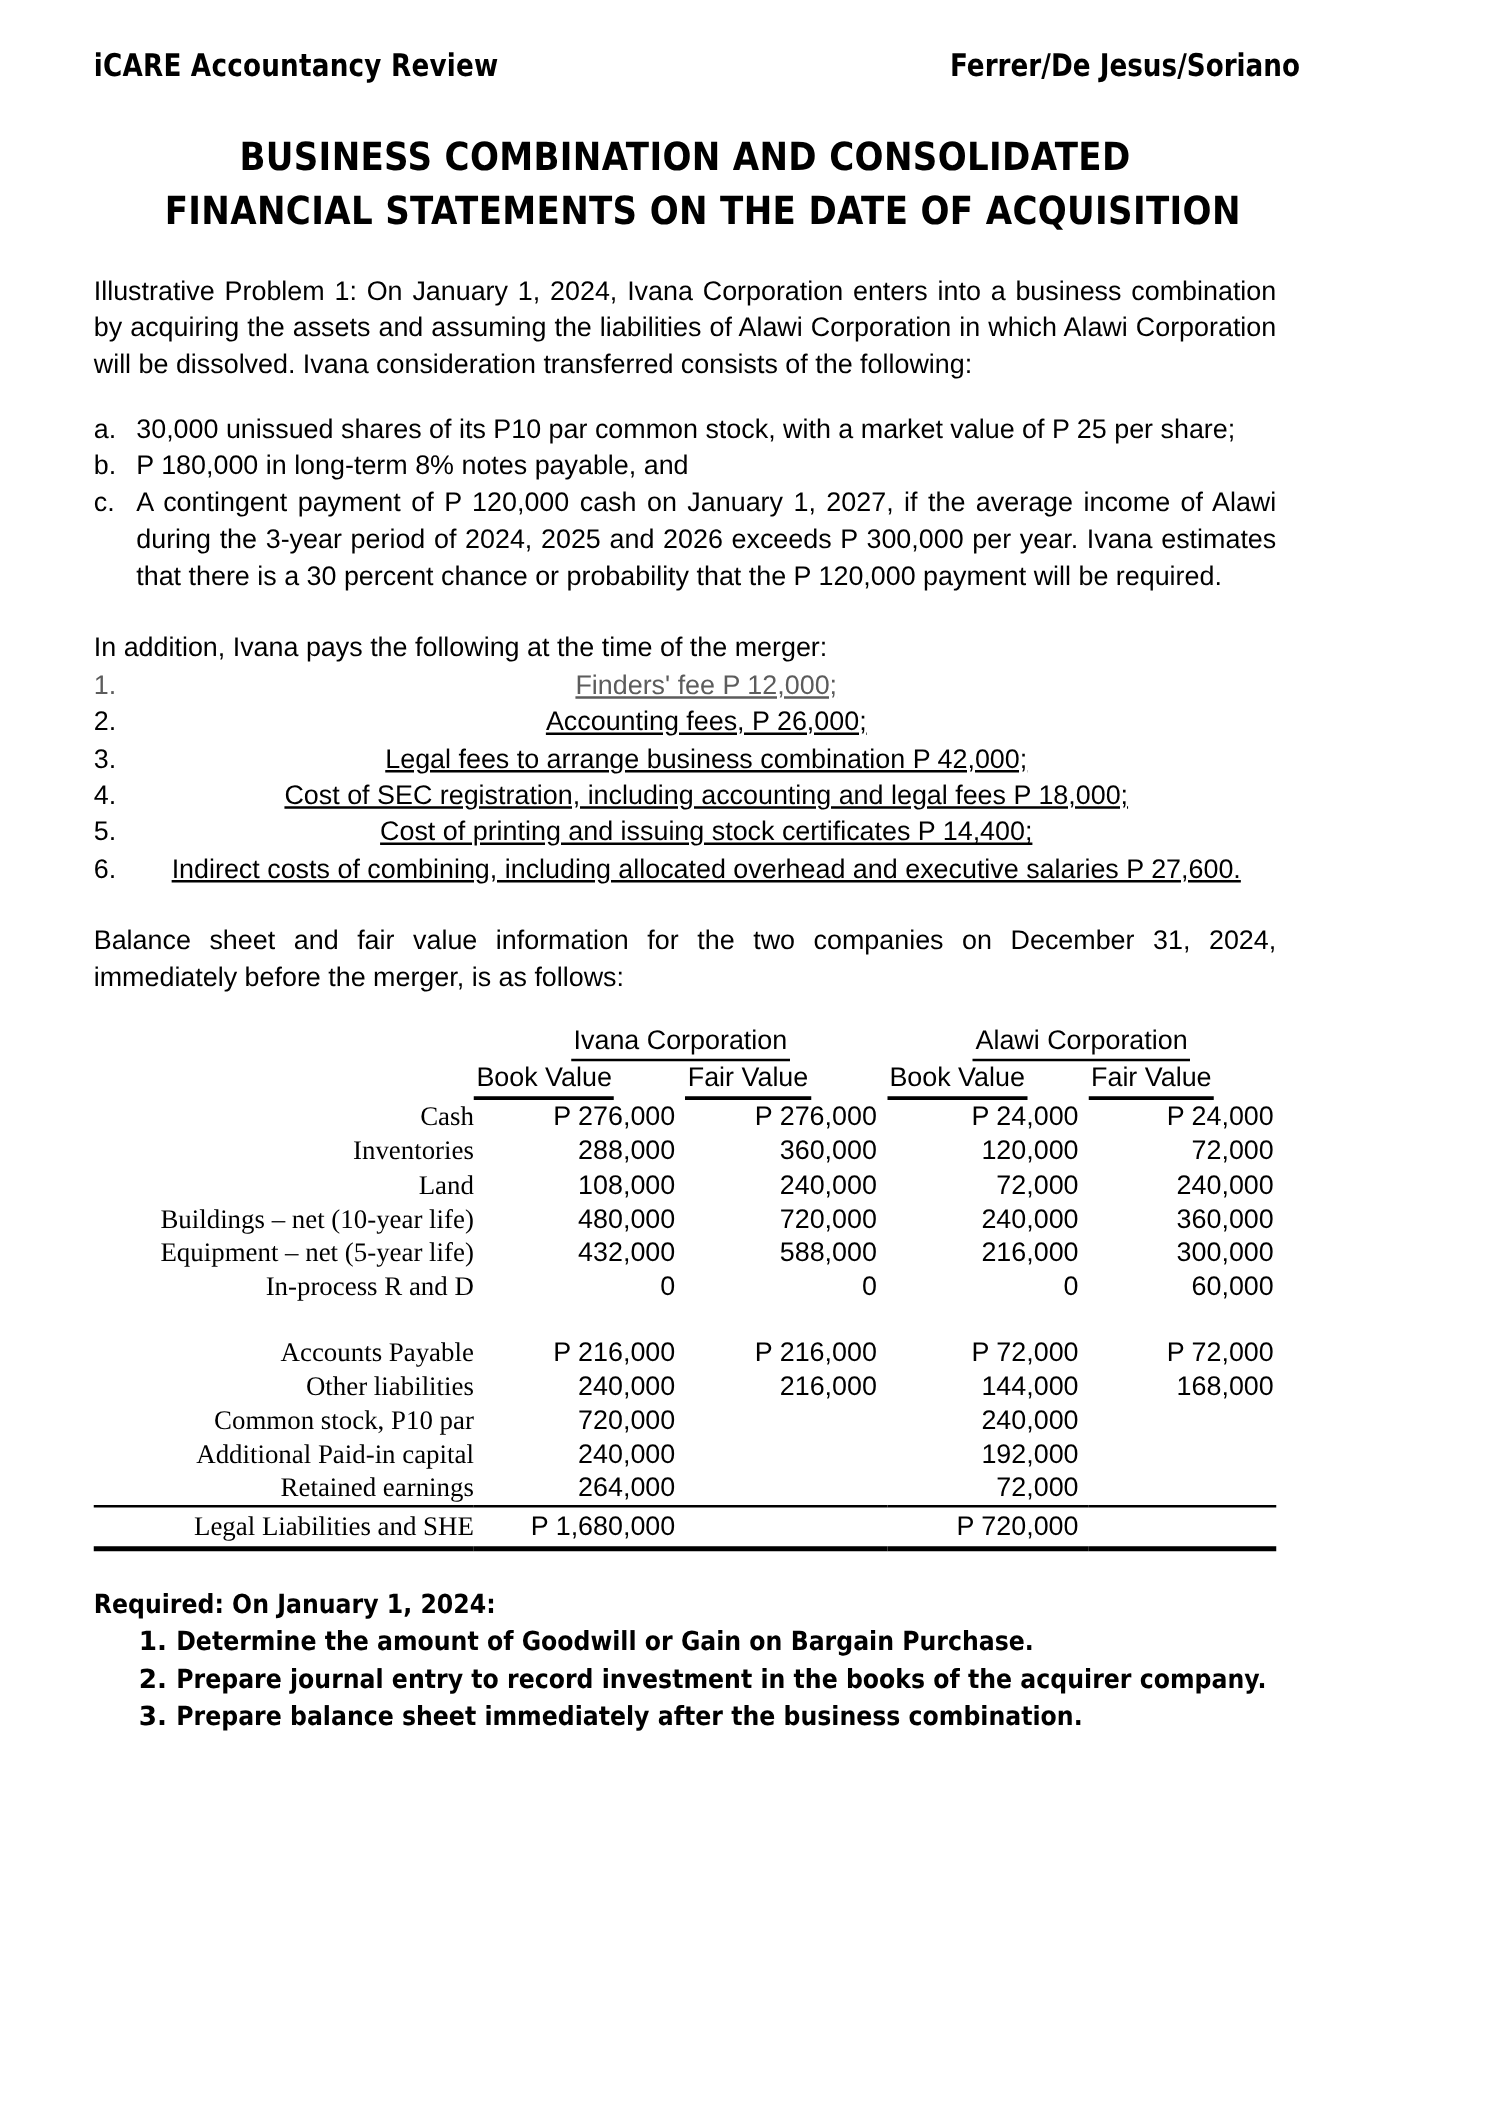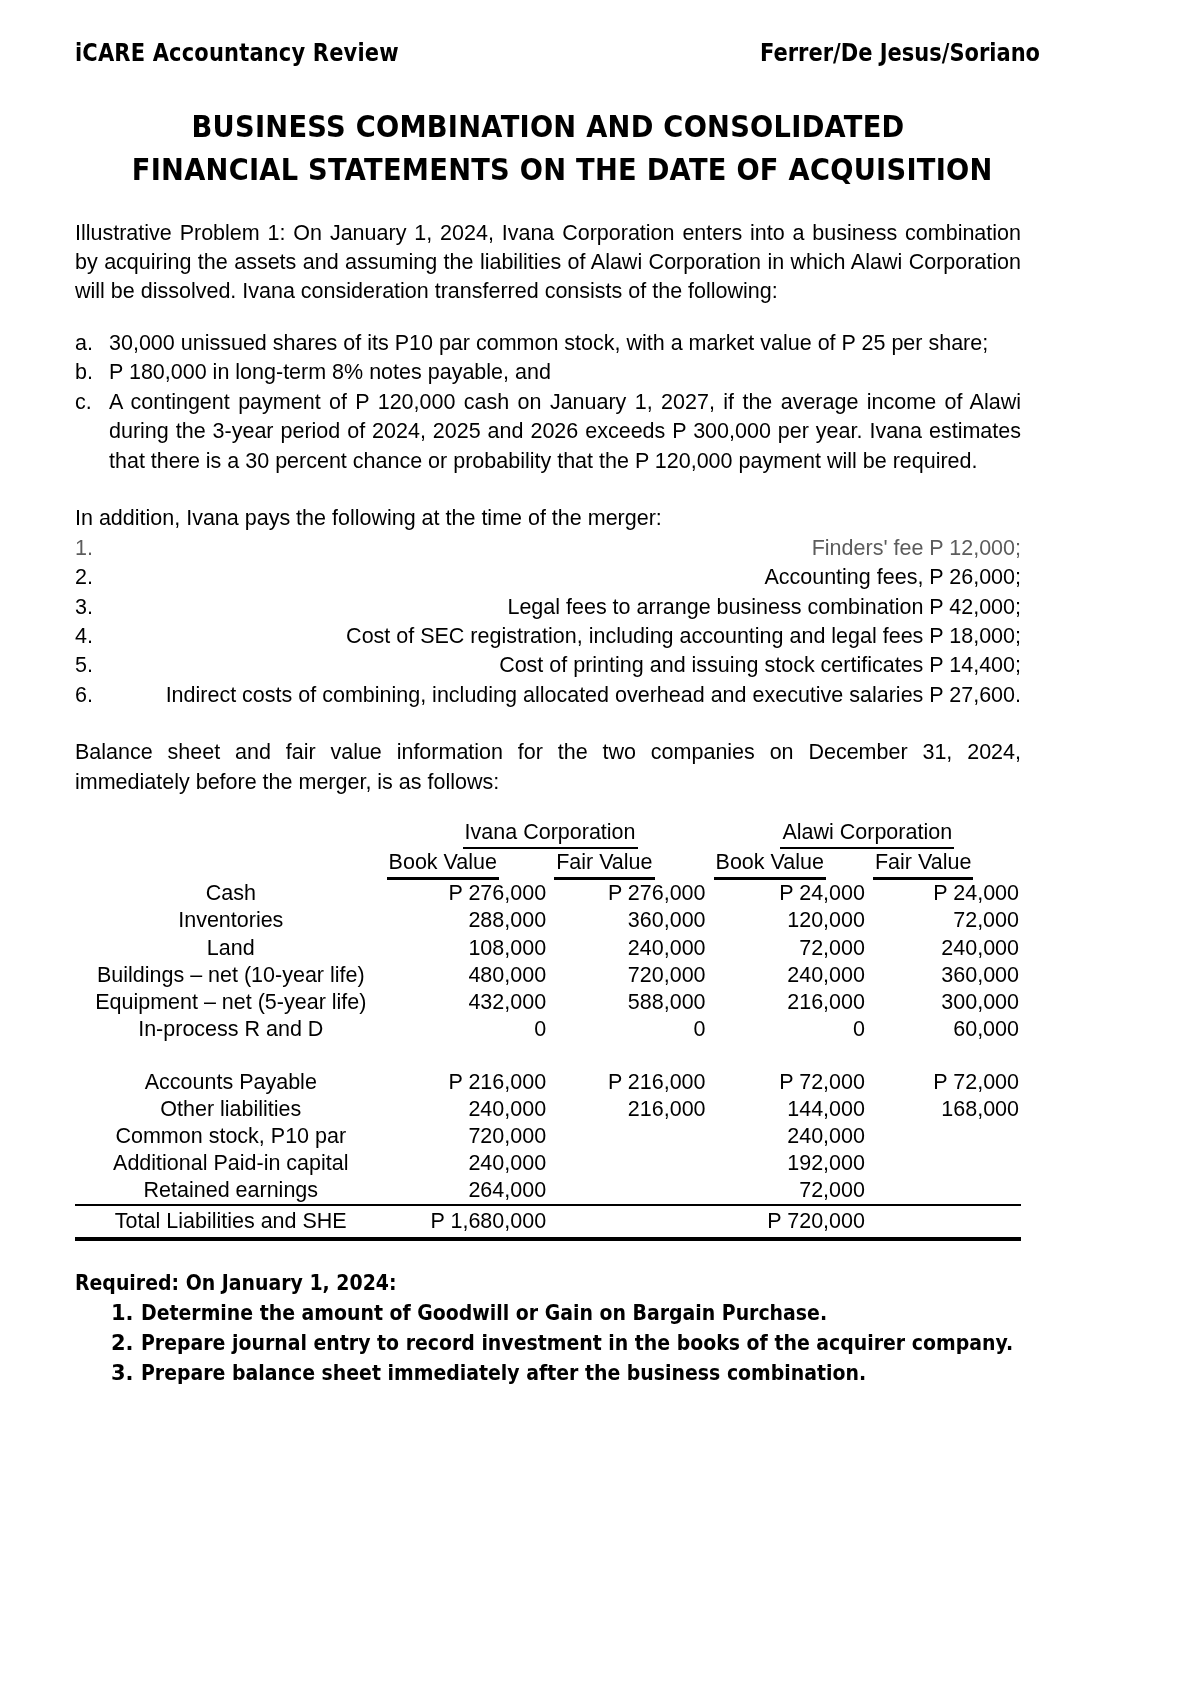--- a/index.html
+++ b/index.html
@@ -96,41 +96,42 @@
     flex: 0 0 auto;
     width: 34px;
     text-align: left;
   }
   ol.alpha > li .itxt,
   ol.num > li .itxt {
     flex: 1 1 auto;
     text-align: justify;
     text-justify: inter-word;
   }
-  ol.num > li .itxt { text-align: right; }
+  ol.num > li .itxt { text-align: center; text-decoration: underline; }
   .faint { color: #5c5c5c; }
 
   
   table.bs {
     width: 100%;
     border-collapse: collapse;
     font-family: "Liberation Sans", sans-serif;
     font-size: 21.5px;
     line-height: 1.26;
   }
   table.bs td, table.bs th {
     padding: 0;
     vertical-align: bottom;
     font-weight: normal;
     border: 0;
   }
   table.bs td.lbl {
-    text-align: center;
+    text-align: right;
     width: 345px;
     white-space: nowrap;
+    font-family: Liberation Serif, serif;
   }
   table.bs td.num {
     text-align: right;
     width: 196px;
     white-space: nowrap;
     padding-right: 8px;
   }
   table.bs td.num.last { padding-right: 2px; }
 
   th.grp {
@@ -364,21 +365,21 @@
       </tr>
       <tr>
         <td class="lbl">Retained earnings</td>
         <td class="num">264,000</td>
         <td class="num"></td>
         <td class="num">72,000</td>
         <td class="num last"></td>
       </tr>
 
       <tr class="rule-top rule-bottom">
-        <td class="lbl">Total Liabilities and SHE</td>
+        <td class="lbl">Legal Liabilities and SHE</td>
         <td class="num">P 1,680,000</td>
         <td class="num"></td>
         <td class="num">P 720,000</td>
         <td class="num last"></td>
       </tr>
     </tbody>
   </table>
 
   <div class="gap-28"></div>
 

